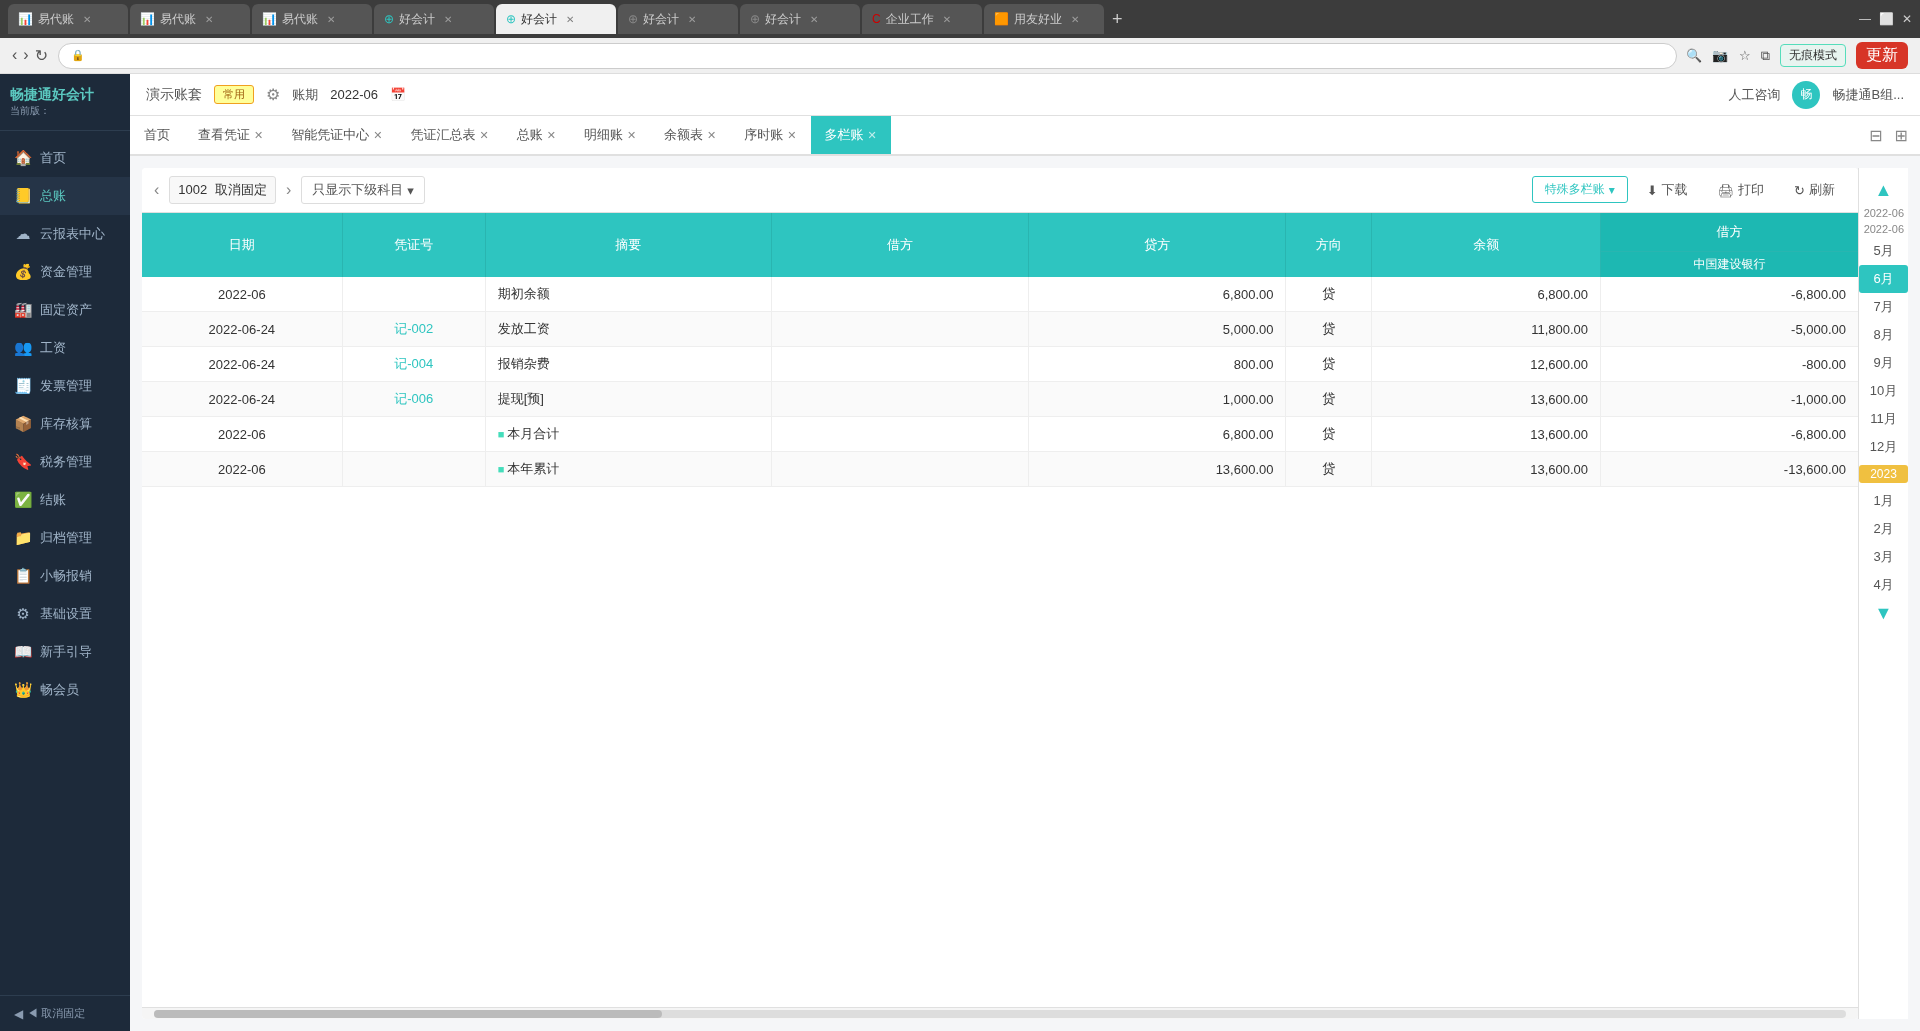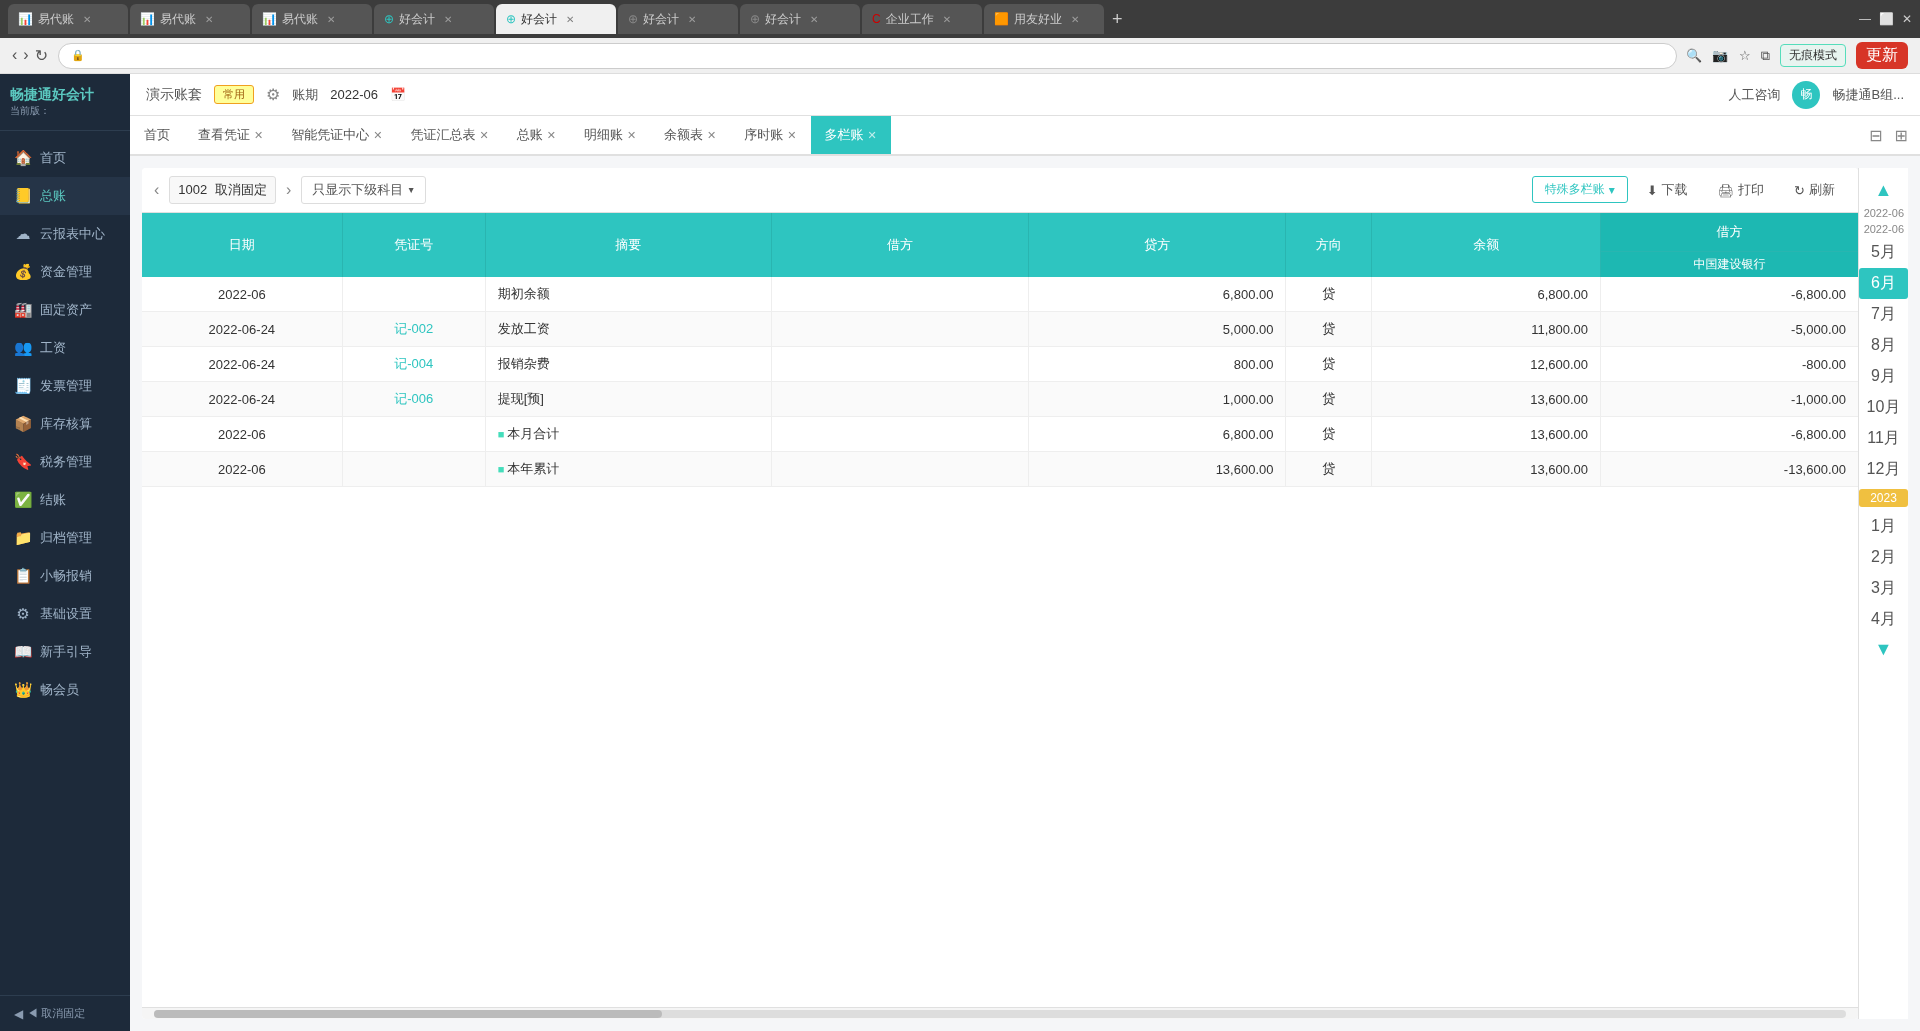--- a/index.html
+++ b/index.html
@@ -55,21 +55,21 @@
     .tab-ctrl-btn { font-size: 16px; color: #888; cursor: pointer; padding: 4px; }
 
     
     .content-area { flex: 1; overflow: hidden; display: flex; padding: 12px; gap: 0; }
     .ledger-panel { flex: 1; background: white; border-radius: 4px; overflow: hidden; display: flex; flex-direction: column; }
 
     
     .ledger-toolbar { display: flex; align-items: center; padding: 8px 12px; gap: 10px; border-bottom: 1px solid #e0e0e0; background: white; }
     .nav-arrow { color: #888; font-size: 16px; cursor: pointer; }
     .account-label { font-size: 13px; color: #333; padding: 4px 8px; border: 1px solid #ddd; border-radius: 3px; background: #f8f8f8; }
-    .subcategory-btn { display: flex; align-items: center; gap: 4px; padding: 4px 10px; border: 1px solid #ddd; border-radius: 3px; color: #555; font-size: 13px; cursor: pointer; font-family: Liberation Mono, monospace; }
+    .subcategory-btn { display: flex; align-items: center; gap: 4px; padding: 4px 10px; border: 1px solid #ddd; border-radius: 3px; color: #555; font-size: 13px; cursor: pointer; }
     .toolbar-right { margin-left: auto; display: flex; gap: 8px; align-items: flex-start; }
     .multi-column-btn { border: 1px solid #2ec5c0; color: #2ec5c0; border-radius: 3px; padding: 4px 12px; font-size: 12px; cursor: pointer; display: flex; align-items: center; gap: 4px; }
     .action-btn { display: flex; align-items: center; gap: 4px; padding: 4px 10px; color: #555; font-size: 13px; cursor: pointer; border: 1px solid transparent; border-radius: 3px; }
 
     
     .ledger-table { flex: 1; overflow: auto; }
     table { width: 100%; border-collapse: collapse; }
     thead tr { background: #2ec5c0; color: white; }
     thead th { padding: 10px 12px; font-size: 13px; font-weight: normal; text-align: center; border-right: 1px solid #29b5b0; }
     thead th:last-child { border-right: none; }
@@ -79,21 +79,21 @@
     td { padding: 8px 12px; border-bottom: 1px solid #eee; border-right: 1px solid #eee; font-size: 13px; text-align: center; }
     td:last-child { border-right: none; }
     td.text-left { text-align: left; }
     td.text-right { text-align: right; }
     .voucher-link { color: #2ec5c0; cursor: pointer; text-decoration: none; }
     .summary-icon { color: #4db; font-size: 11px; margin-right: 3px; }
 
     
     .calendar-panel { width: 50px; background: white; border-left: 1px solid #e0e0e0; display: flex; flex-direction: column; align-items: center; padding-top: 8px; overflow-y: auto; }
     .cal-year-row { font-size: 11px; color: #888; padding: 2px 4px; text-align: right; width: 100%; }
-    .cal-month { font-size: 16px; color: #555; padding: 5px 4px; text-align: center; cursor: pointer; width: 100%; }
+    .cal-month { font-size: 13px; color: #555; padding: 5px 4px; text-align: center; cursor: pointer; width: 100%; }
     .cal-month.active { background: #2ec5c0; color: white; border-radius: 3px; }
     .cal-month.year-badge { background: #f0c040; color: white; border-radius: 3px; font-size: 11px; padding: 2px 3px; }
     .cal-arrow { font-size: 18px; color: #2ec5c0; cursor: pointer; padding: 4px; }
 
     
     .bottom-scroll { height: 12px; background: #f5f5f5; border-top: 1px solid #e0e0e0; }
     .scroll-track { height: 8px; background: #ddd; margin: 2px 12px; border-radius: 4px; position: relative; }
     .scroll-thumb { position: absolute; left: 0; width: 30%; height: 100%; background: #bbb; border-radius: 4px; }
 
     .collapse-sidebar { color: #8a9bb0; font-size: 12px; display: flex; align-items: center; gap: 4px; }

